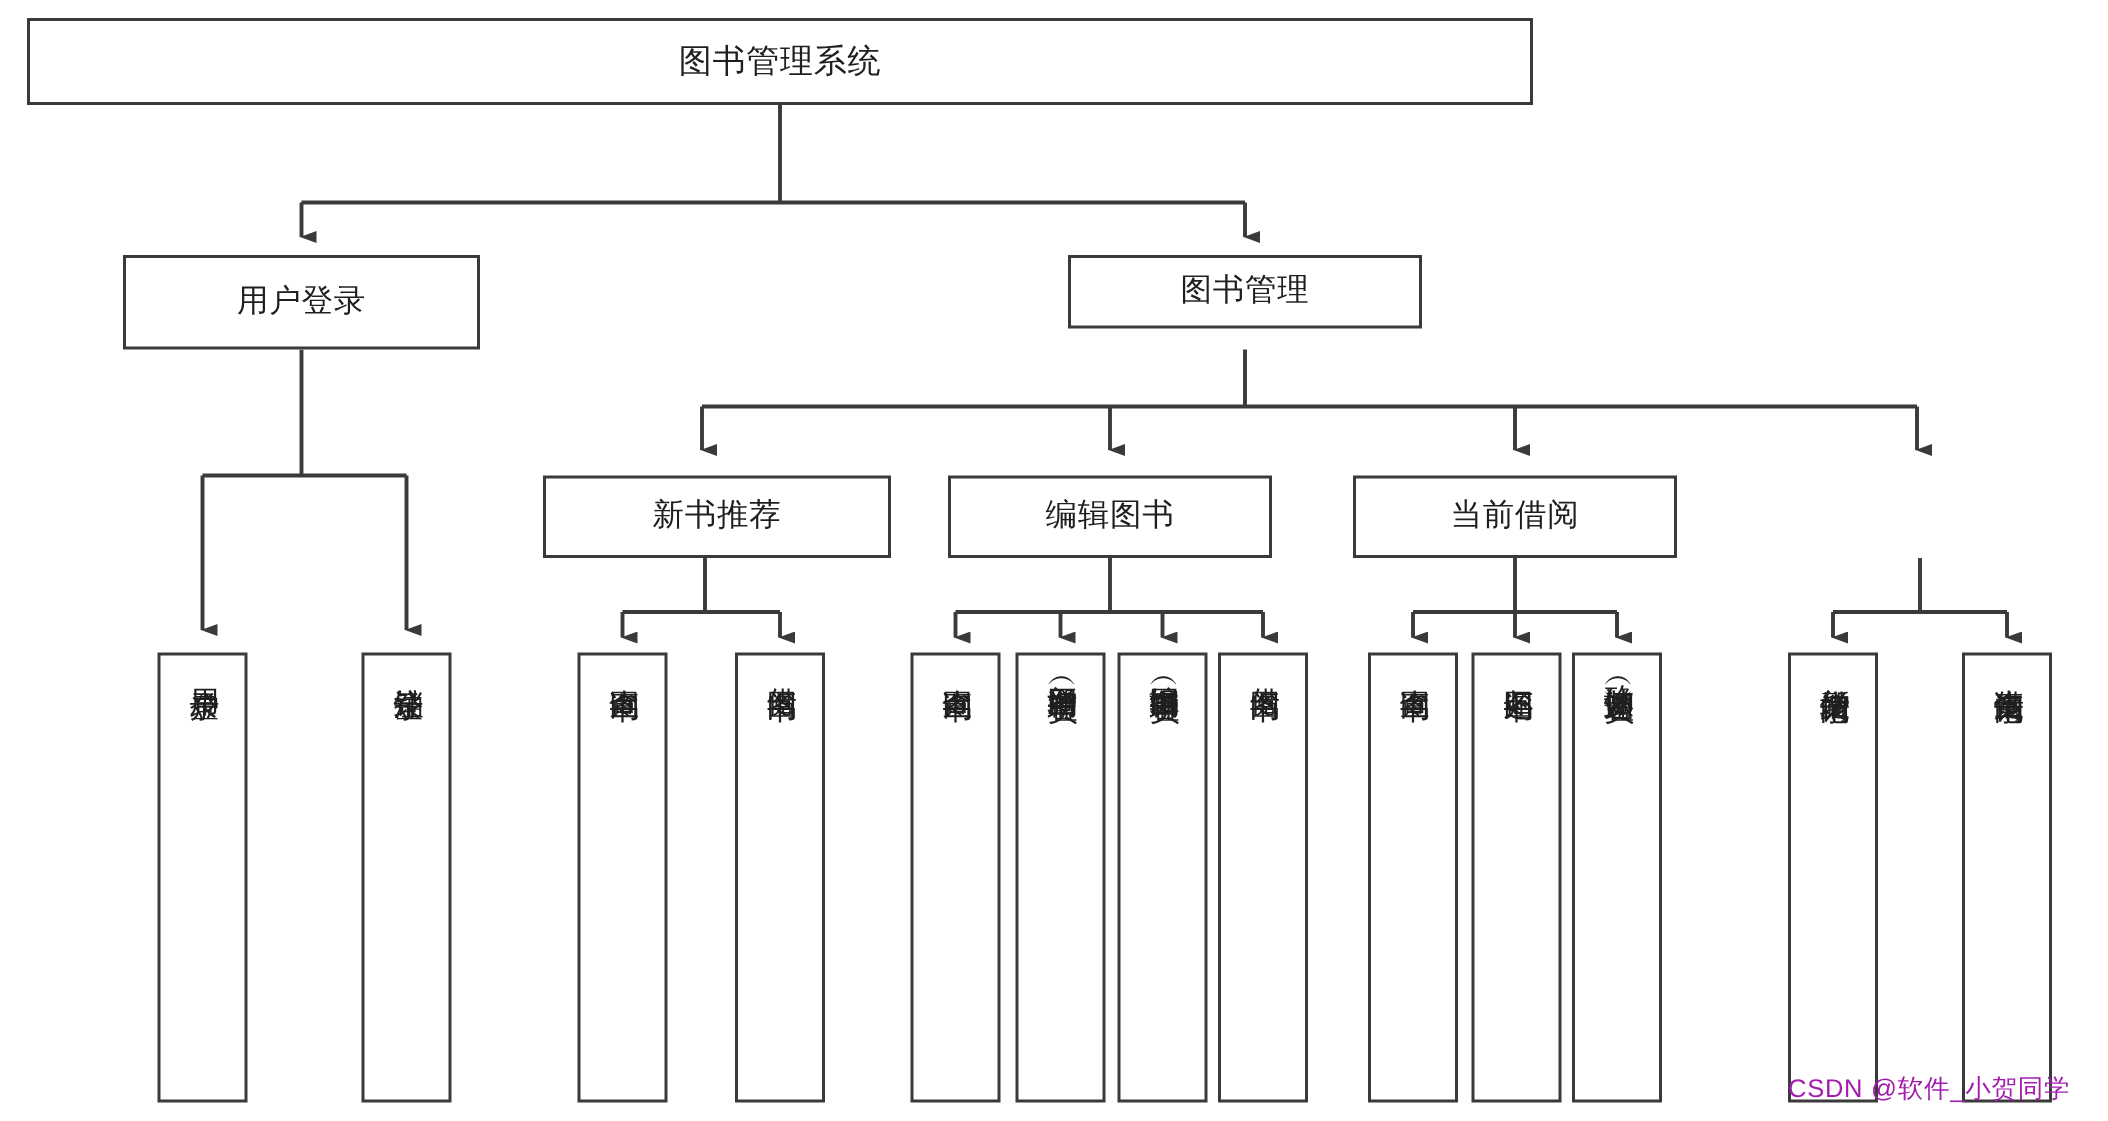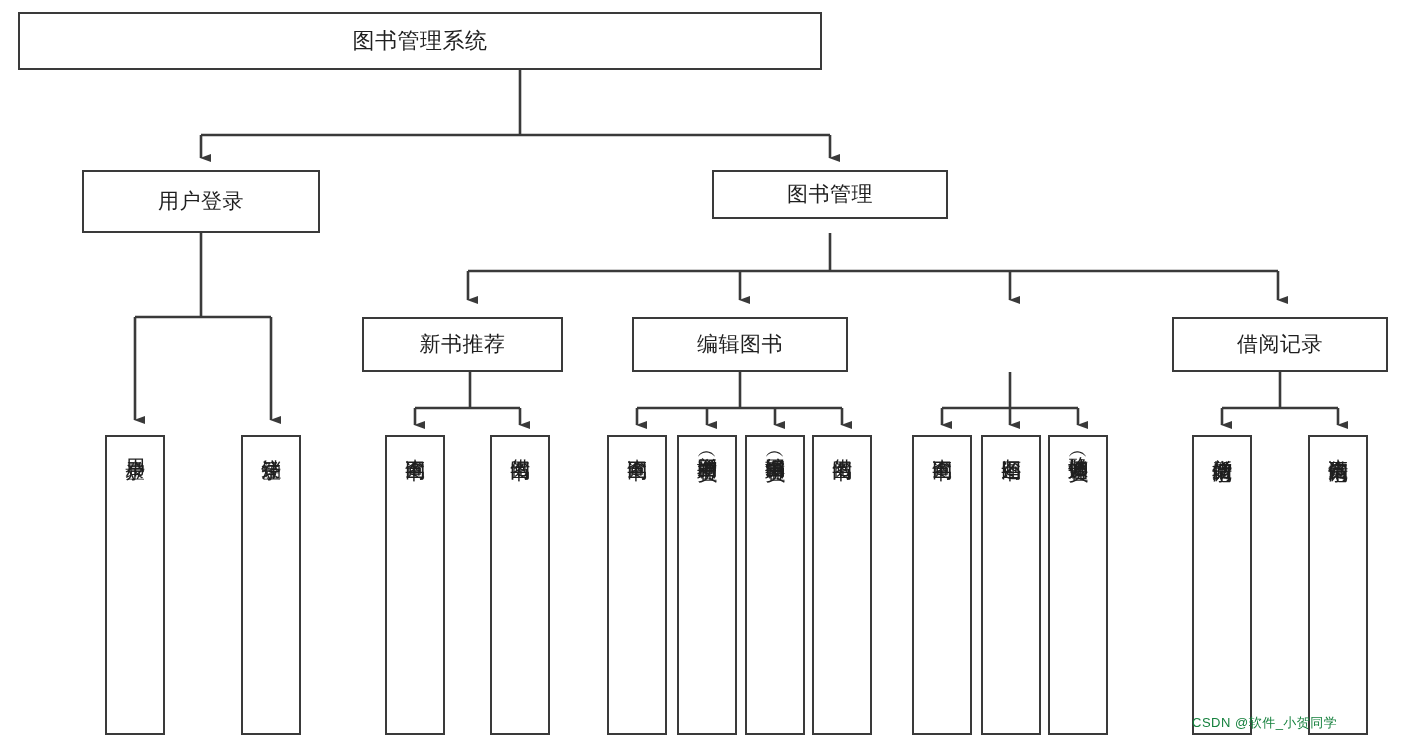--- a/index.html
+++ b/index.html
@@ -61,22 +61,22 @@
     padding-top: 4px;
   }
   .node.mid .label {
     font-size: 21px;
   }
   .node.root .label {
     font-size: 22px;
   }
   .watermark {
     position: absolute;
-    font-size: 13px;
-    color: #15803d;
+    font-size: 17px;
+    color: #a21caf;
     white-space: nowrap;
     letter-spacing: 0.5px;
   }
 </style>
 </head>
 <body>
 
 <div id="canvas">
 
   <svg class="edges" viewBox="0 0 1405 747">
@@ -123,44 +123,44 @@
       <path d="M1010,408 L1010,425" marker-end="url(#arrow)"></path>
       <path d="M1078,408 L1078,425" marker-end="url(#arrow)"></path>
 
       <path d="M1280,372 L1280,408"></path>
       <path d="M1222,408 L1338,408"></path>
       <path d="M1222,408 L1222,425" marker-end="url(#arrow)"></path>
       <path d="M1338,408 L1338,425" marker-end="url(#arrow)"></path>
     </g>
   </svg>
 
-  <div class="node root" style="left:18px; top:12px; width:804px; height:58px;">
+  <div class="node root" style="left:18px; top:12px; width:1004px; height:58px;">
     <span class="label">图书管理系统</span>
   </div>
 
   <div class="node mid" style="left:82px; top:170px; width:238px; height:63px;">
     <span class="label">用户登录</span>
   </div>
 
   <div class="node mid" style="left:712px; top:170px; width:236px; height:49px;">
     <span class="label">图书管理</span>
   </div>
 
-  <div class="node mid" style="left:362px; top:317px; width:201px; height:55px;">
+  <div class="node mid" style="left:362px; top:317px; width:232px; height:55px;">
     <span class="label">新书推荐</span>
   </div>
 
   <div class="node mid" style="left:632px; top:317px; width:216px; height:55px;">
     <span class="label">编辑图书</span>
   </div>
 
-
-  <div class="node mid" style="left:1172px; top:317px; width:216px; height:55px;">
-    <span class="label">借阅记录</span>
-  </div>
+  <div class="node mid" style="left:902px; top:317px; width:216px; height:55px;">
+    <span class="label">当前借阅</span>
+  </div>
+
 
   <div class="node leaf" style="left:105px; top:435px; width:60px; height:300px;">
     <span class="label">用户登录</span>
   </div>
 
   <div class="node leaf" style="left:241px; top:435px; width:60px; height:300px;">
     <span class="label">注销登录</span>
   </div>
 
   <div class="node leaf" style="left:385px; top:435px; width:60px; height:300px;">

